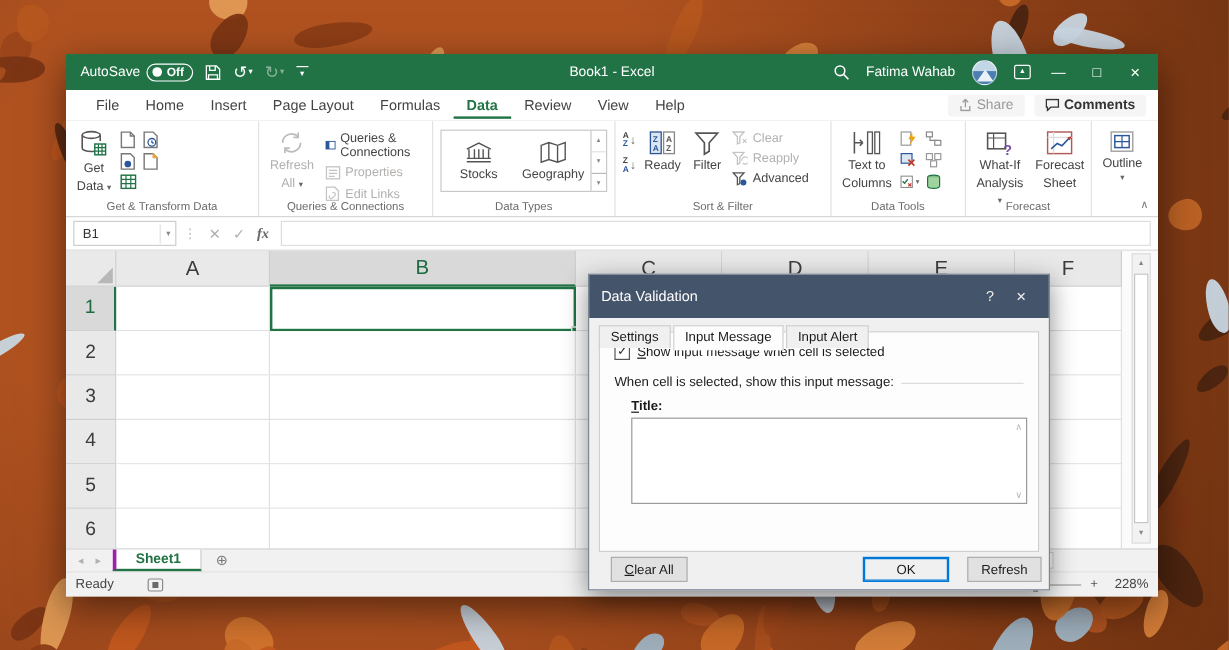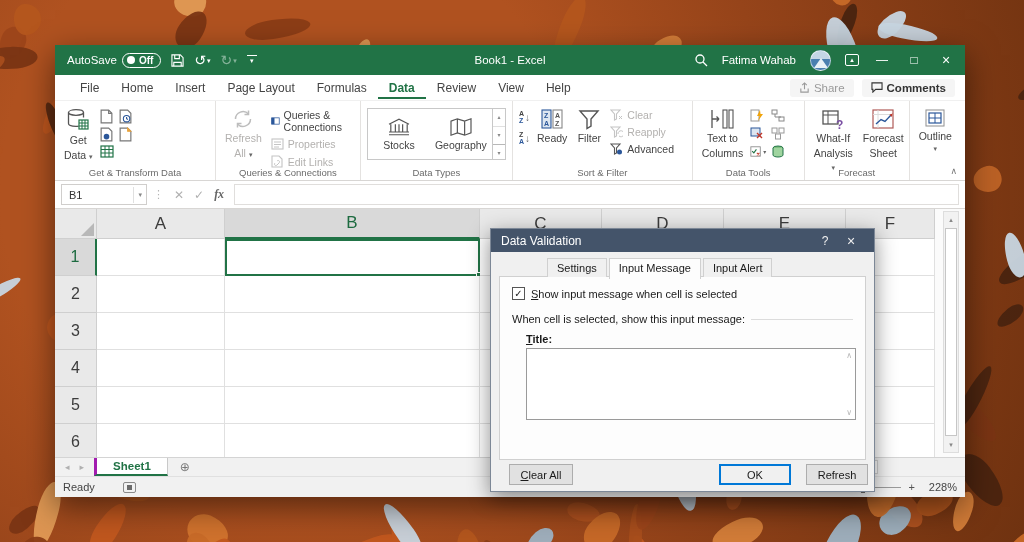--- a/index.html
+++ b/index.html
@@ -124,25 +124,25 @@
   .macro-icon { width:13px; height:11px; border:1px solid #8a8a8a; border-radius:2px; margin-left:28px; position:relative; }
   .macro-icon::after { content:""; position:absolute; left:3px; top:2px; width:5px; height:5px; background:#6a6a6a; }
   .sb-right { margin-left:auto; display:flex; align-items:center; gap:8px; color:#555; }
   .zoomtrack { width:56px; height:1px; background:#9a9a9a; position:relative; }
   .zoomhandle { position:absolute; left:16px; top:-5px; width:4px; height:11px; background:#6a6a6a; }
   .zoomlevel { font-size:11px; color:#444; min-width:34px; text-align:right; }
 
   
   #dlg { position:absolute; left:490px; top:228px; width:385px; height:264px; z-index:50;
     background:#f0f0f0; border:1px solid #7c8796; box-shadow:0 6px 20px rgba(0,0,0,.45); font-size:11px; color:#1a1a1a; }
-  .dlg-tbar { height:23px; background:#44546a; color:#fff; display:flex; align-items:center;
+  .dlg-tbar { height:36px; background:#44546a; color:#fff; display:flex; align-items:center;
     padding:0 10px; font-size:12px; }
   .dlg-tbar .sp { flex:1; }
   .dlg-tbtn { width:26px; text-align:center; font-size:12px; color:#f0f0f0; }
-  .dlg-tabs { display:flex; padding:6px 0 0 8px; position:relative; z-index:2;margin-left:48px; }
+  .dlg-tabs { display:flex; padding:6px 0 0 8px; position:relative; z-index:2; }
   .dtab { border:1px solid #d0d0d0; border-bottom:none; background:#f0f0f0; padding:3px 9px 3px 9px;
     margin-right:2px; font-size:11px; }
   .dtab.active { background:#fdfdfd; padding-bottom:5px; margin-bottom:-2px; position:relative; }
   .dlg-page { position:absolute; left:8px; right:8px; top:47px; height:184px; background:#fdfdfd;
     border:1px solid #d0d0d0; padding:10px 12px 0 12px; }
   .cbrow { display:flex; align-items:center; gap:6px; }
   .cb { width:13px; height:13px; border:1px solid #555; background:#fff; font-size:10px; line-height:11px;
     text-align:center; color:#222; font-weight:bold; }
   .key { text-decoration:underline; }
   .sect { display:flex; align-items:center; gap:6px; margin-top:13px; color:#1a1a1a; }

